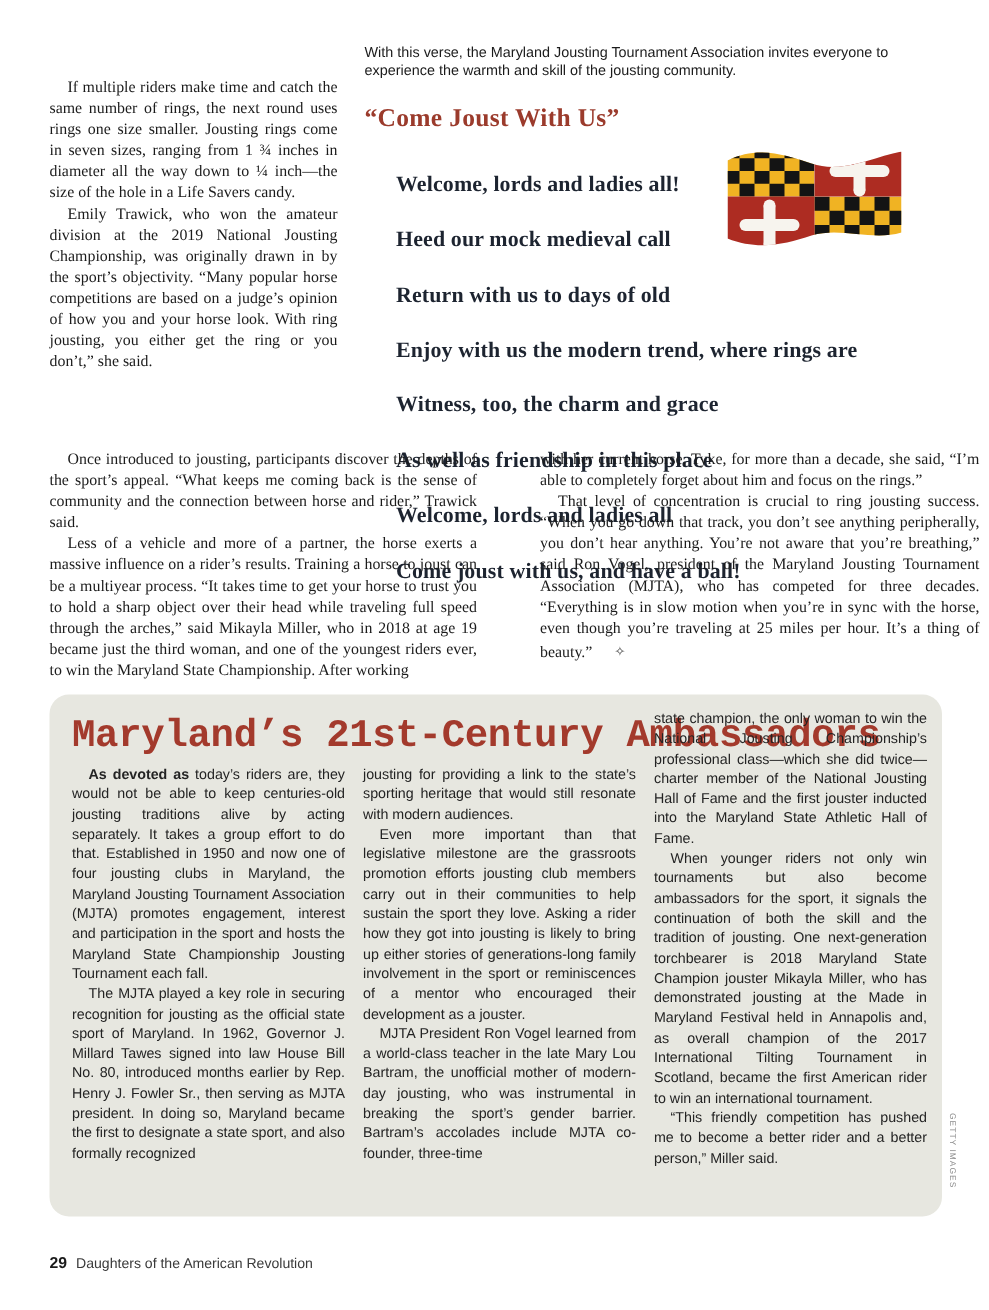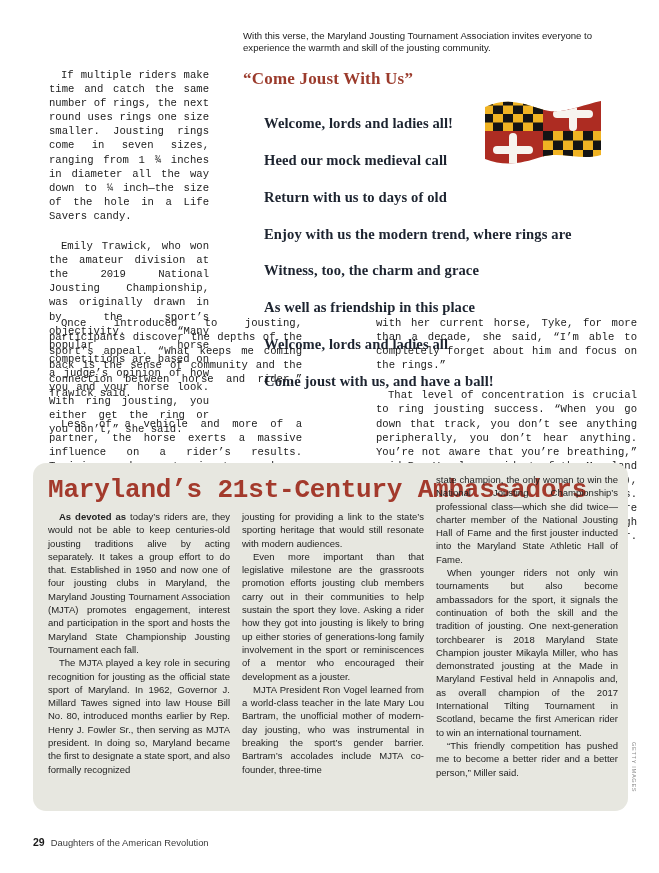--- a/index.html
+++ b/index.html
@@ -36,26 +36,26 @@
     top: 52px;
     width: 192px;
   }
   .col-right-top {
     position: absolute;
     left: 243px;
     top: 30px;
     width: 390px;
   }
   .body-text {
-    font-family: Liberation Mono, monospace;
+    font-family: Liberation Serif, serif;
     font-size: 10.6px;
     line-height: 14.1px;
     text-align: justify;
     color: #1b1b1b;
-    margin: 16px;
+    margin: 0;
   }
   .body-text + .body-text {
     text-indent: 12px;
   }
   .body-text.first {
     text-indent: 12px;
   }
   .intro-line {
     font-family: "Liberation Sans", sans-serif;
     font-size: 9.6px;

